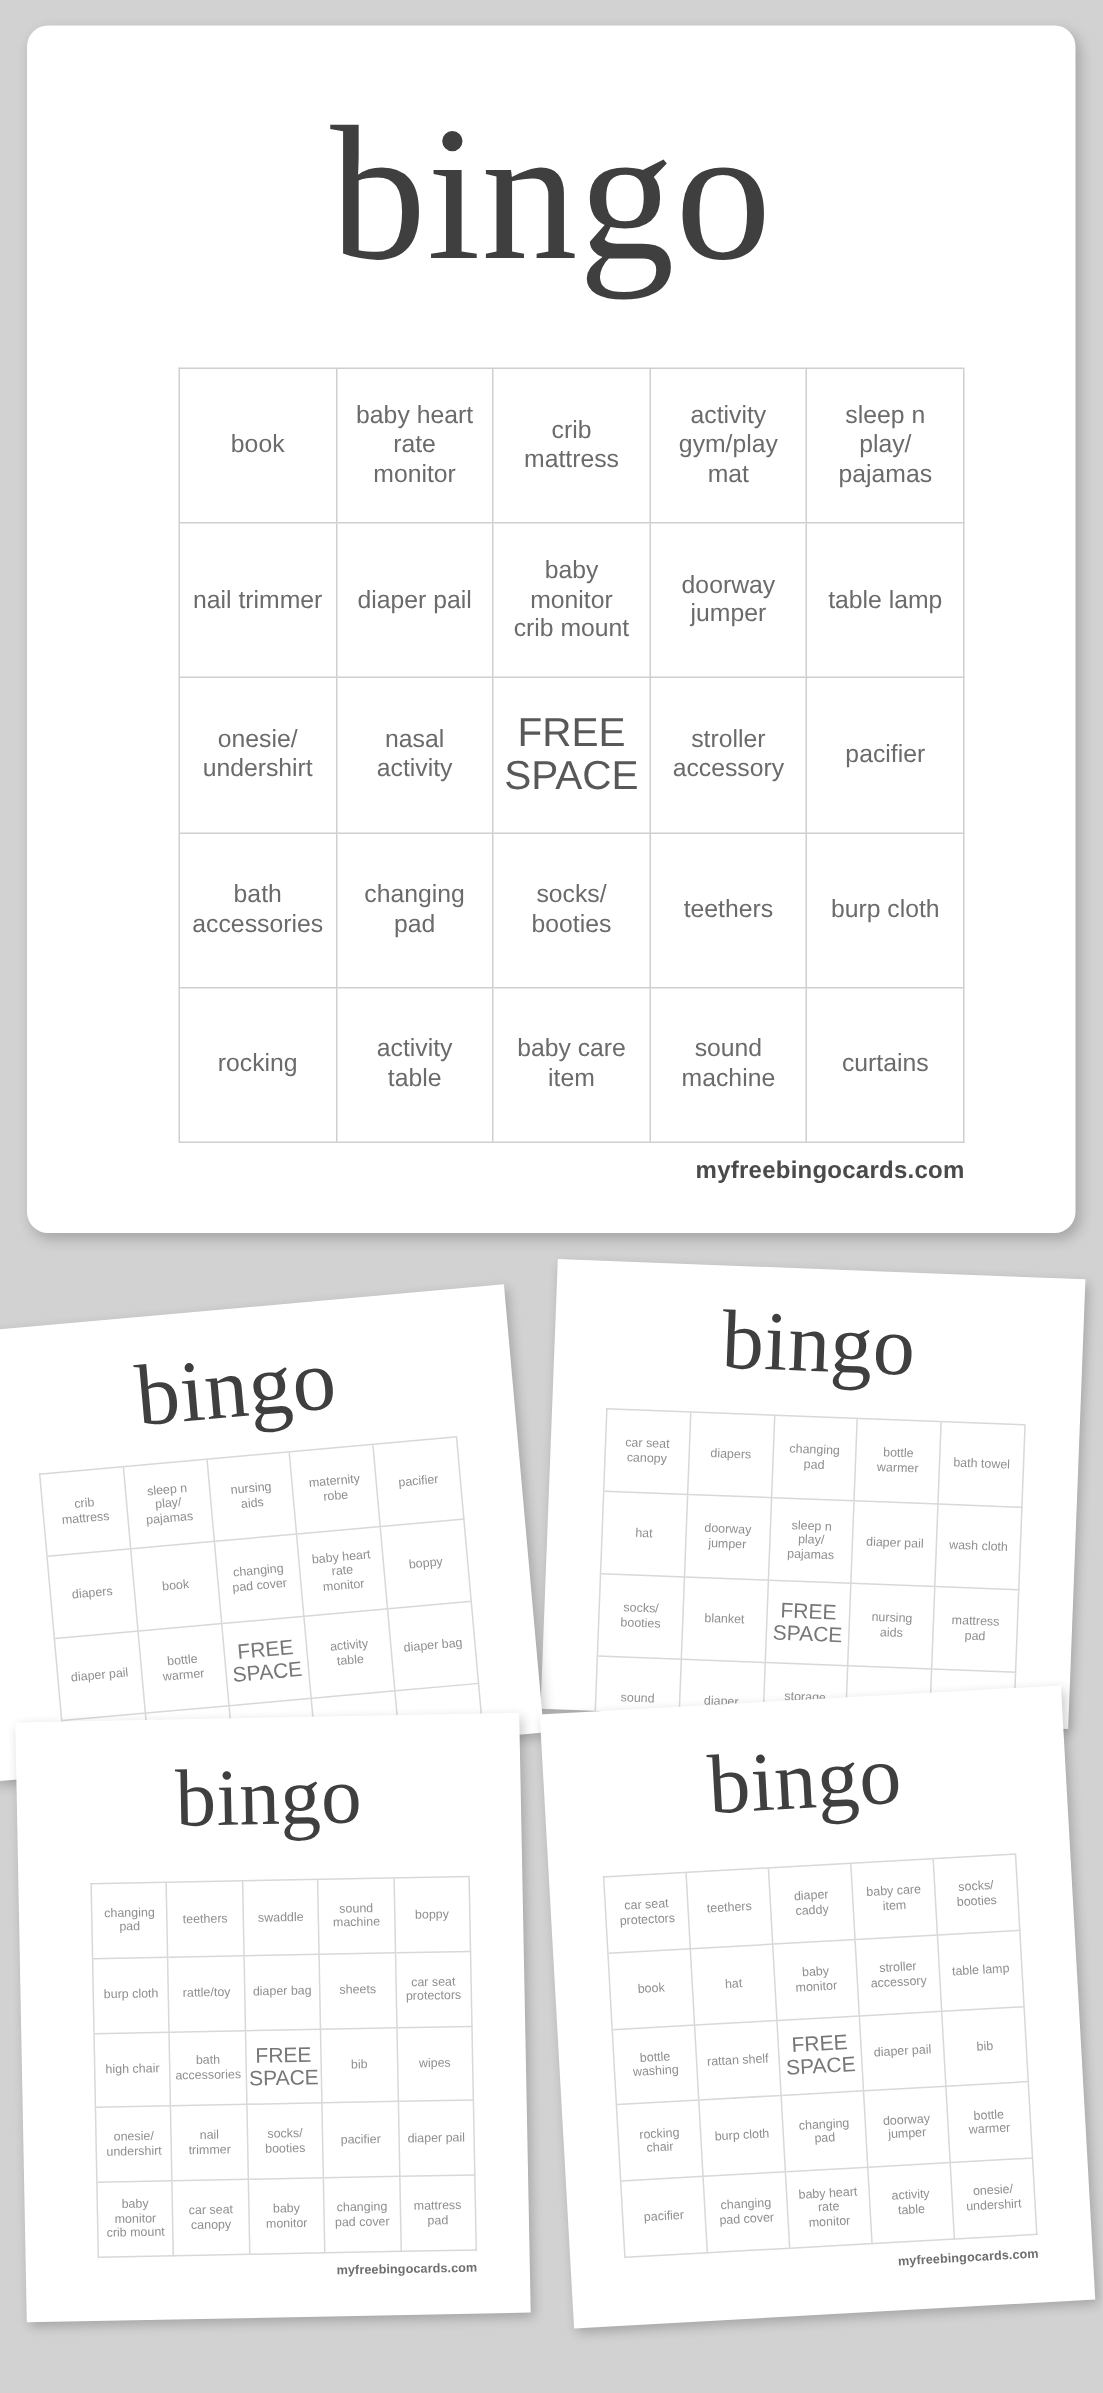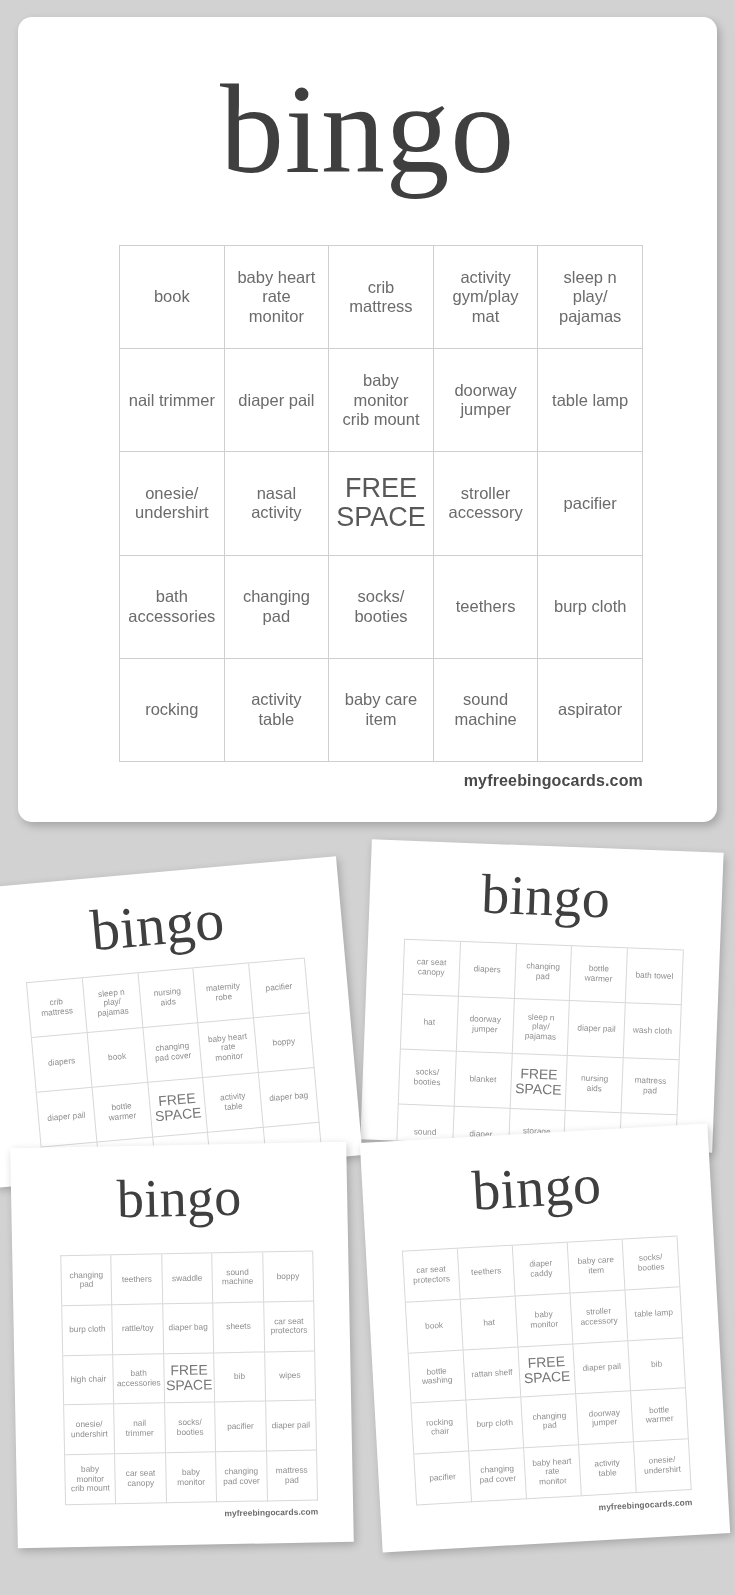--- a/index.html
+++ b/index.html
@@ -390,16 +390,16 @@
 booties</div>
       <div class="cell">teethers</div>
       <div class="cell">burp cloth</div>
       <div class="cell">rocking</div>
       <div class="cell">activity
 table</div>
       <div class="cell">baby care
 item</div>
       <div class="cell">sound
 machine</div>
-      <div class="cell">aspirator</div>
+      <div class="cell">curtains</div>
     </div>
   <div class="footer">myfreebingocards.com</div>
 </div>
 
 </body></html>

